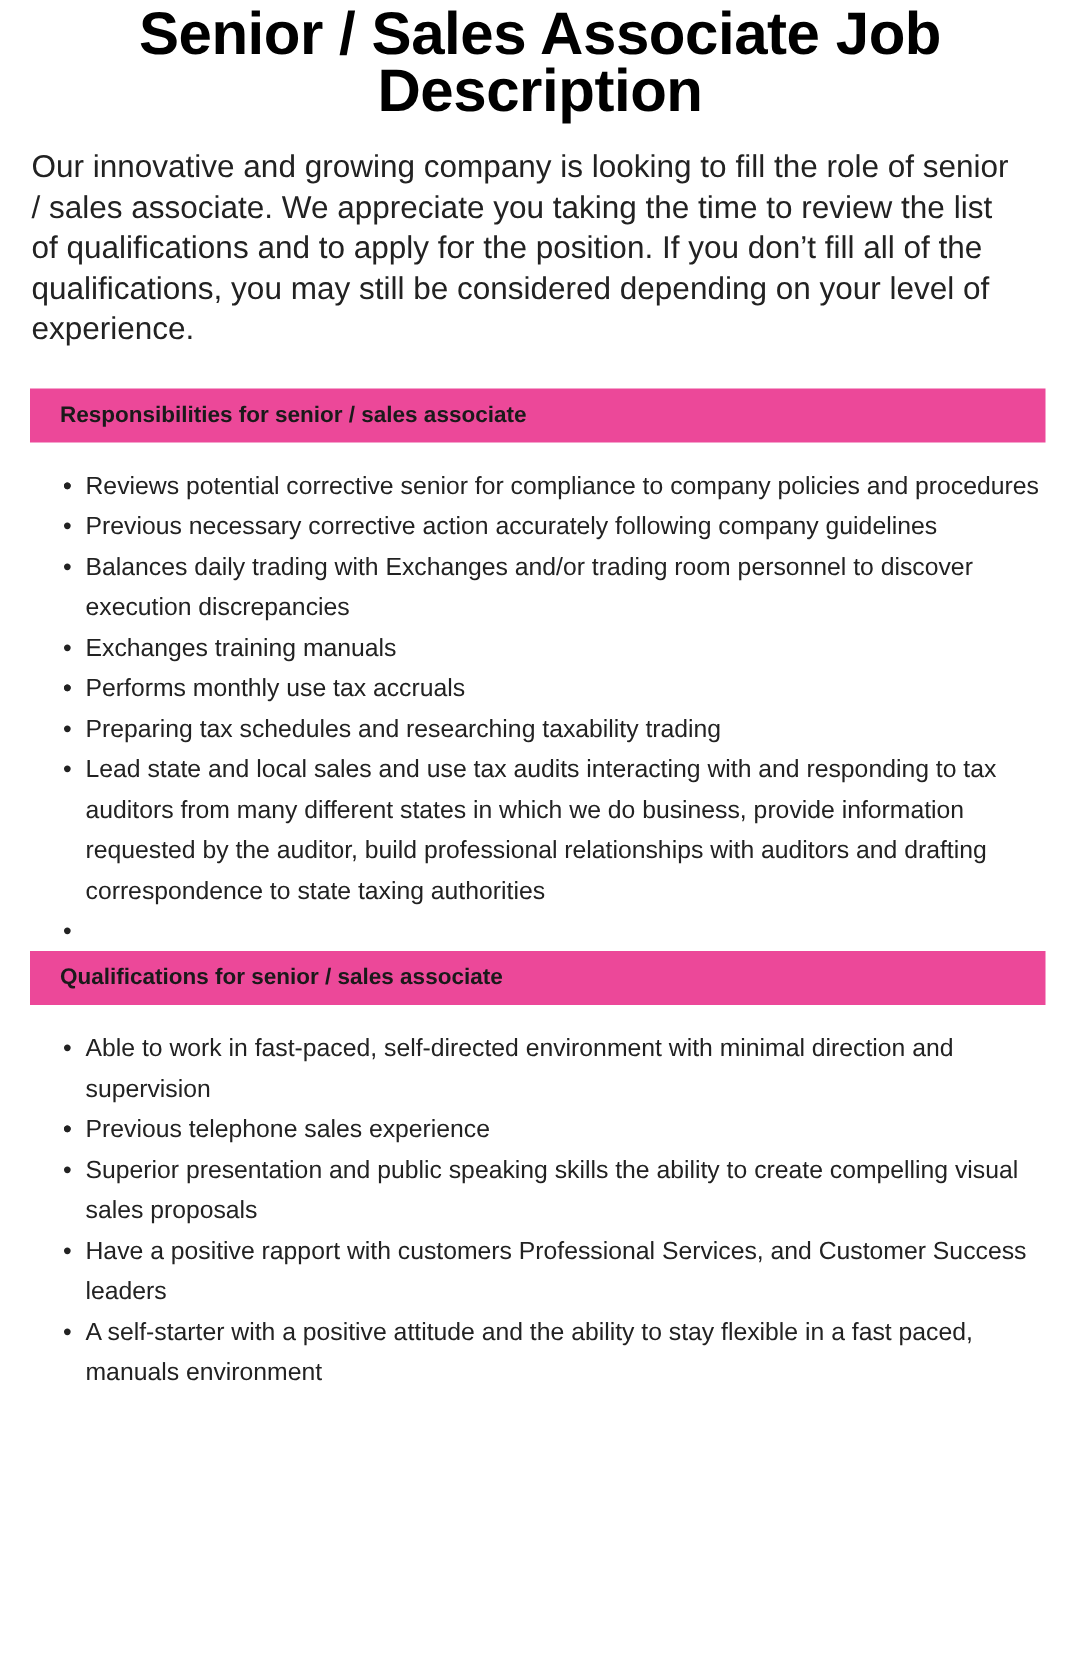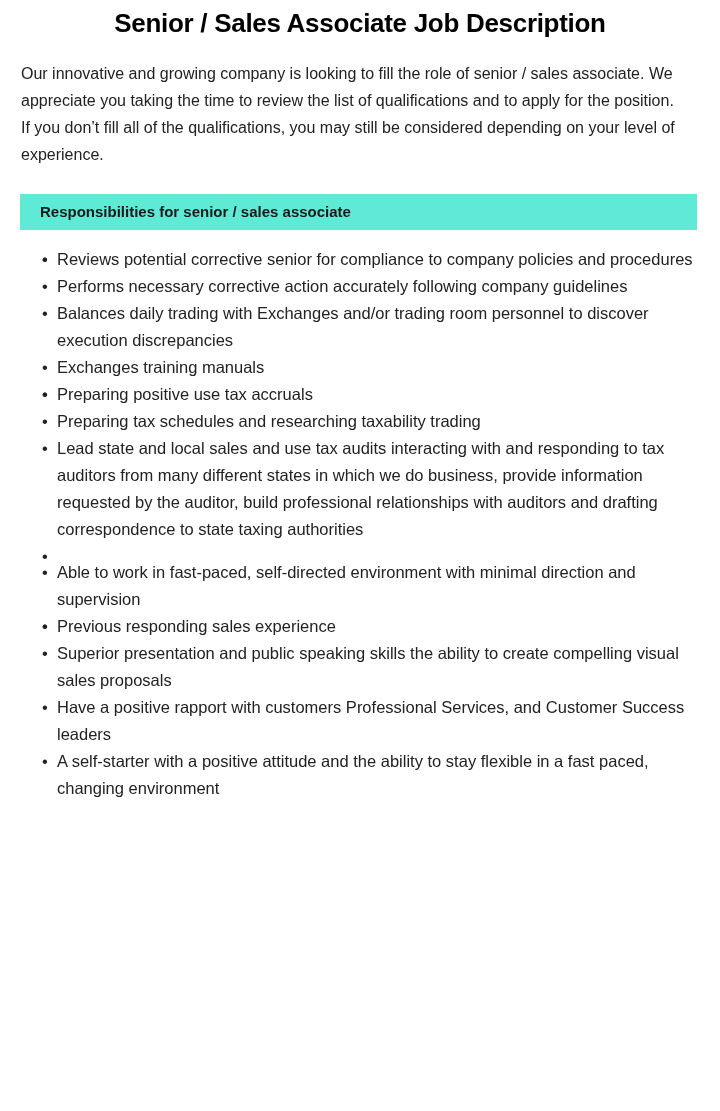--- a/index.html
+++ b/index.html
@@ -16,43 +16,43 @@
     color: #1a1a1a;
     overflow: hidden;
   }
   .page {
     width: 720px;
     min-height: 1111px;
     padding: 0;
     background: #ffffff;
   }
   .doc-title {
-    font-size: 26px;
+    font-size: 40px;
     font-weight: bold;
     text-align: center;
     letter-spacing: -0.3px;
     color: #000000;
     margin: 0;
     padding: 4px 20px 0 20px;
     line-height: 38px;
   }
   .intro {
     margin: 0;
     padding: 18px 22px 0 21px;
-    font-size: 16px;
+    font-size: 21px;
     line-height: 27px;
     color: #222222;
     max-width: 700px;
   }
   .section {
     margin: 0;
     padding: 0;
   }
   .section-header {
-    background: #5eead4;
+    background: #ec4899;
     margin: 26px 23px 0 20px;
     padding: 9px 20px 9px 20px;
     font-size: 15px;
     font-weight: bold;
     color: #1a1a1a;
     line-height: 18px;
   }
   .bullet-list {
     list-style: none;
     margin: 0;
@@ -92,37 +92,38 @@
 
   <h1 class="doc-title">Senior / Sales Associate Job Description</h1>
 
   <p class="intro">Our innovative and growing company is looking to fill the role of senior / sales associate. We appreciate you taking the time to review the list of qualifications and to apply for the position. If you don’t fill all of the qualifications, you may still be considered depending on your level of experience.</p>
 
   <div class="section section-responsibilities">
     <div class="section-header">Responsibilities for senior / sales associate</div>
     <ul class="bullet-list" id="list-responsibilities">
         <li><span class="bullet-dot">•</span></li>
         <li><span class="bullet-dot">•</span><span>Reviews potential corrective senior for compliance to company policies and procedures</span></li>
-        <li><span class="bullet-dot">•</span><span>Performs necessary corrective action accurately following company guidelines</span></li>
+        <li><span class="bullet-dot">•</span><span>Previous necessary corrective action accurately following company guidelines</span></li>
         <li><span class="bullet-dot">•</span><span>Balances daily trading with Exchanges and/or trading room personnel to discover execution discrepancies</span></li>
         <li><span class="bullet-dot">•</span><span>Exchanges training manuals</span></li>
         <li><span class="bullet-dot">•</span></li>
-        <li><span class="bullet-dot">•</span><span>Preparing positive use tax accruals</span></li>
+        <li><span class="bullet-dot">•</span><span>Performs monthly use tax accruals</span></li>
         <li><span class="bullet-dot">•</span><span>Preparing tax schedules and researching taxability trading</span></li>
         <li><span class="bullet-dot">•</span><span>Lead state and local sales and use tax audits interacting with and responding to tax auditors from many different states in which we do business, provide information requested by the auditor, build professional relationships with auditors and drafting correspondence to state taxing authorities</span></li>
         <li><span class="bullet-dot">•</span></li>
       </ul>
   </div>
 
   <div class="section section-qualifications">
+    <div class="section-header">Qualifications for senior / sales associate</div>
     <ul class="bullet-list" id="list-qualifications">
         <li><span class="bullet-dot">•</span><span>Able to work in fast-paced, self-directed environment with minimal direction and supervision</span></li>
         <li><span class="bullet-dot">•</span></li>
-        <li><span class="bullet-dot">•</span><span>Previous responding sales experience</span></li>
+        <li><span class="bullet-dot">•</span><span>Previous telephone sales experience</span></li>
         <li><span class="bullet-dot">•</span><span>Superior presentation and public speaking skills the ability to create compelling visual sales proposals</span></li>
         <li><span class="bullet-dot">•</span><span>Have a positive rapport with customers Professional Services, and Customer Success leaders</span></li>
-        <li><span class="bullet-dot">•</span><span>A self-starter with a positive attitude and the ability to stay flexible in a fast paced, changing environment</span></li>
+        <li><span class="bullet-dot">•</span><span>A self-starter with a positive attitude and the ability to stay flexible in a fast paced, manuals environment</span></li>
       </ul>
   </div>
 
   <div class="spacer-bottom"></div>
 
 </div>
 
 </body></html>

